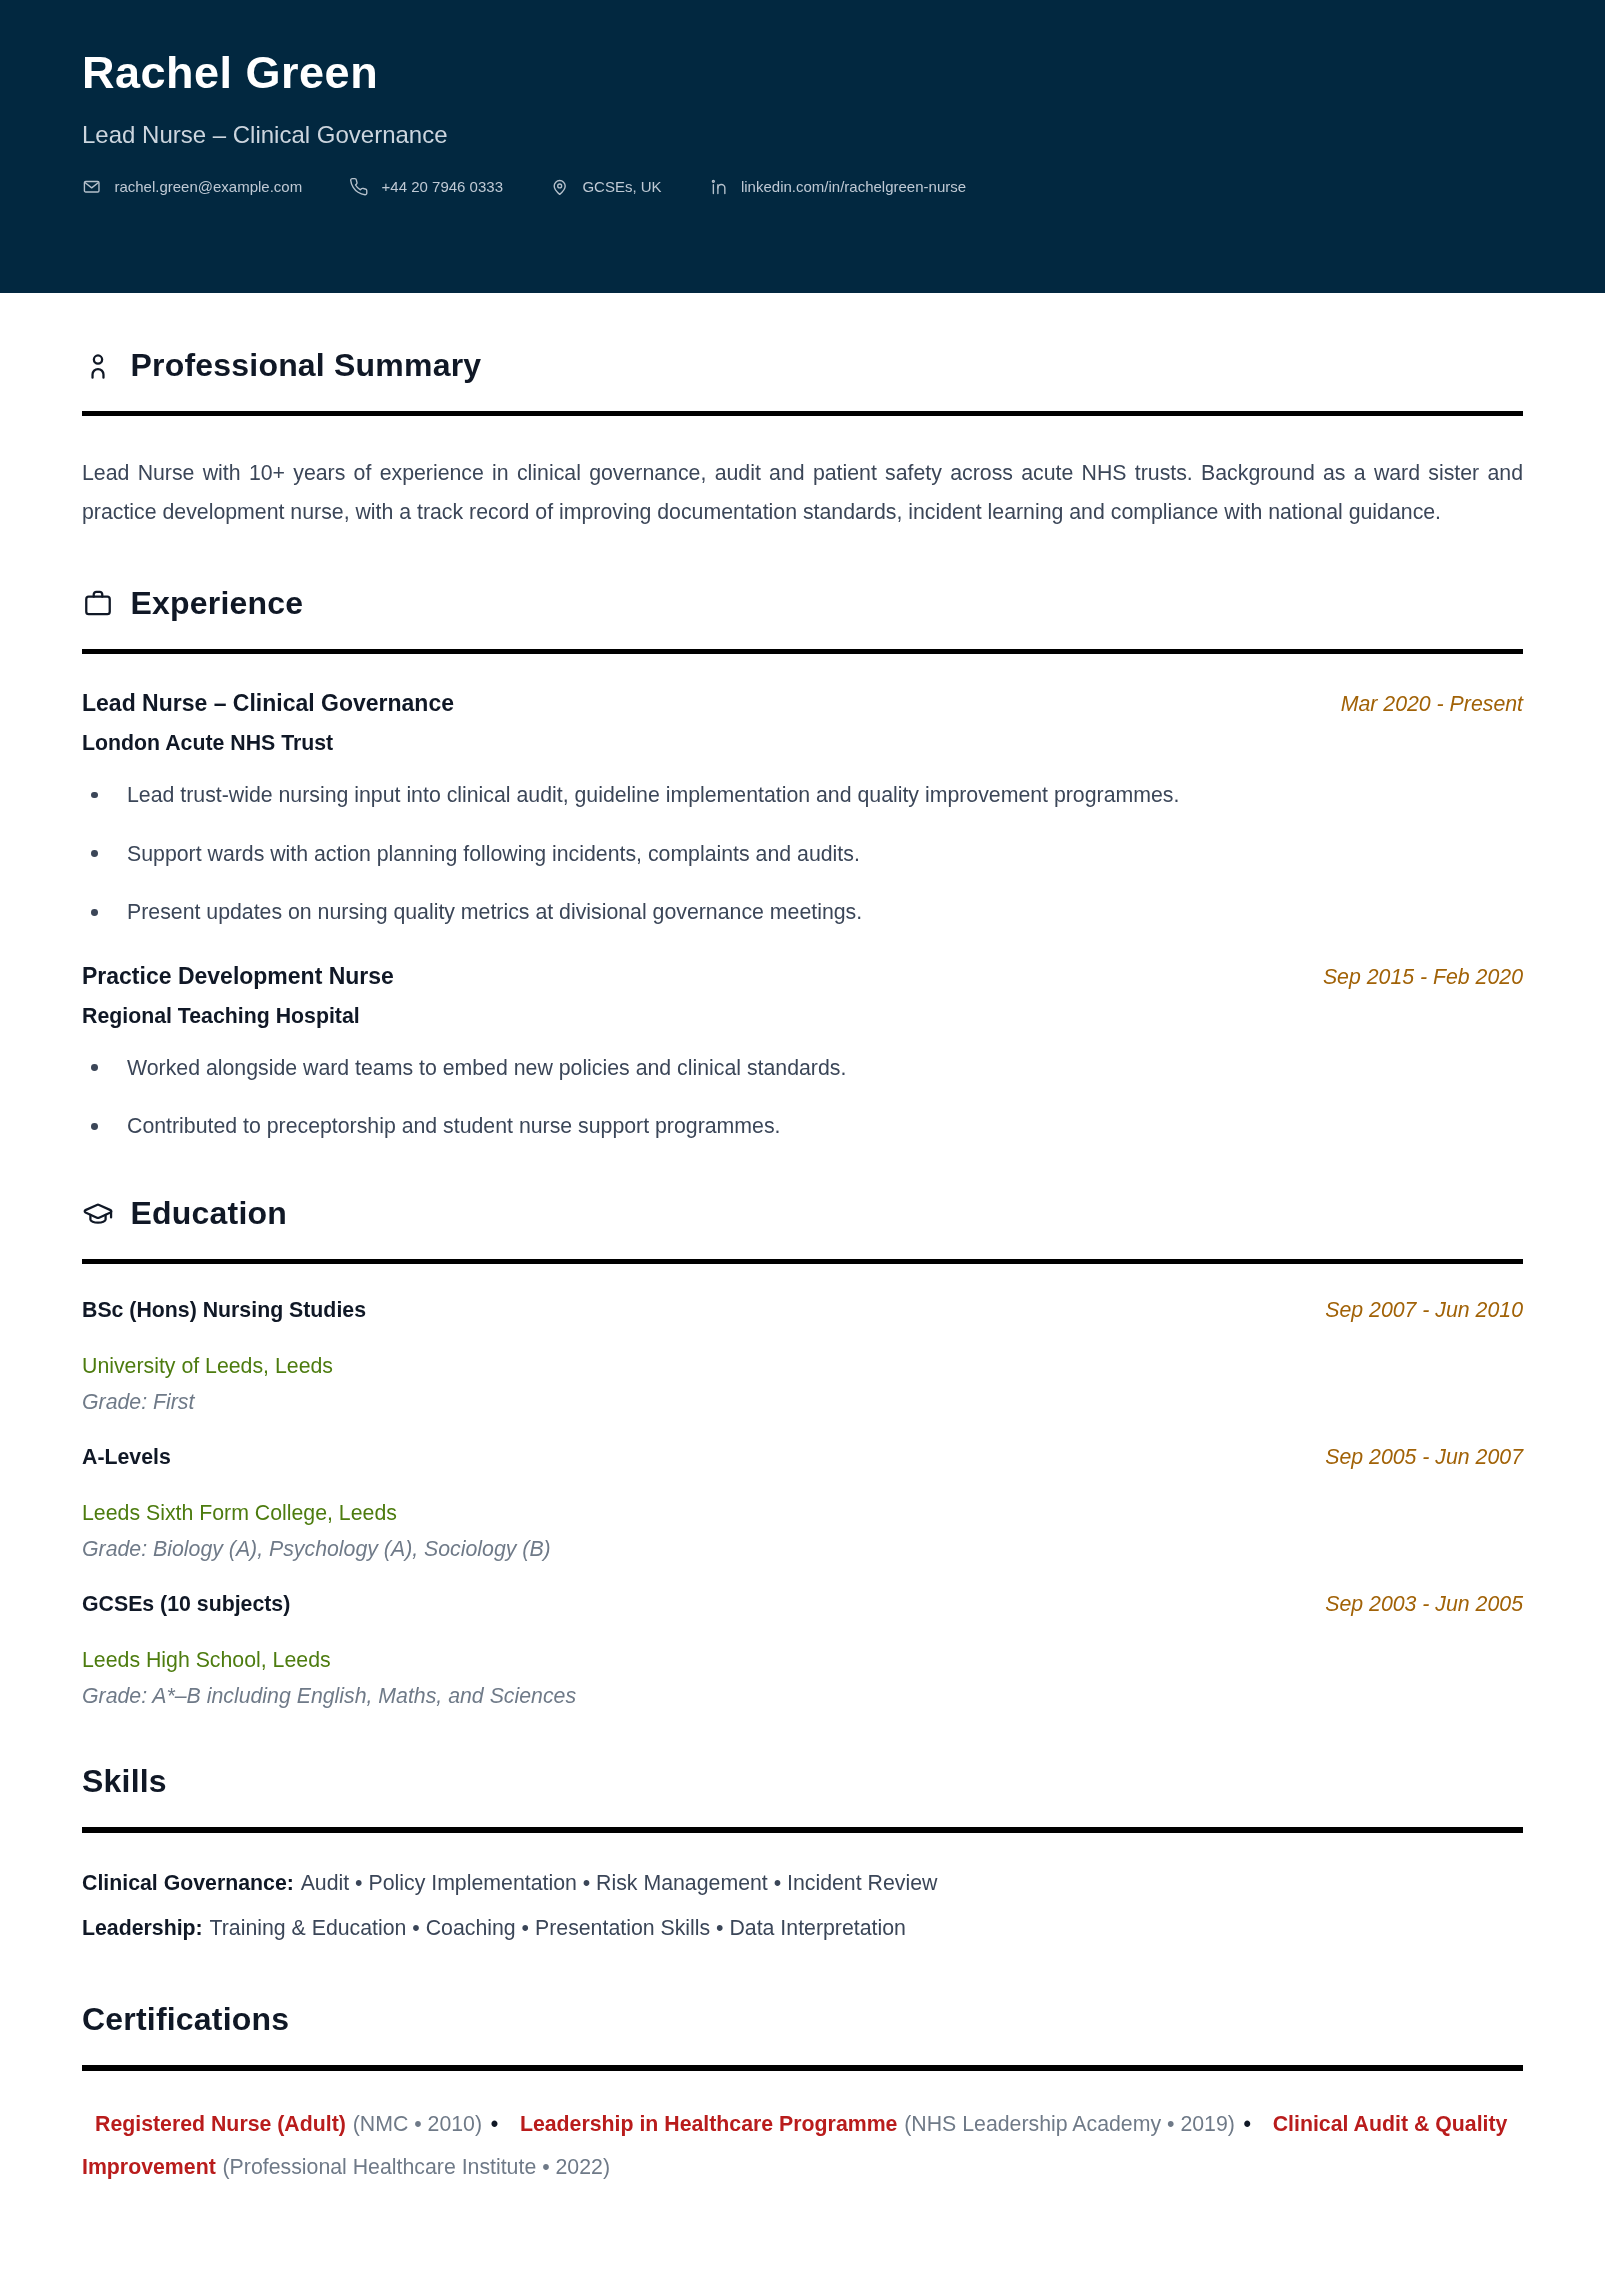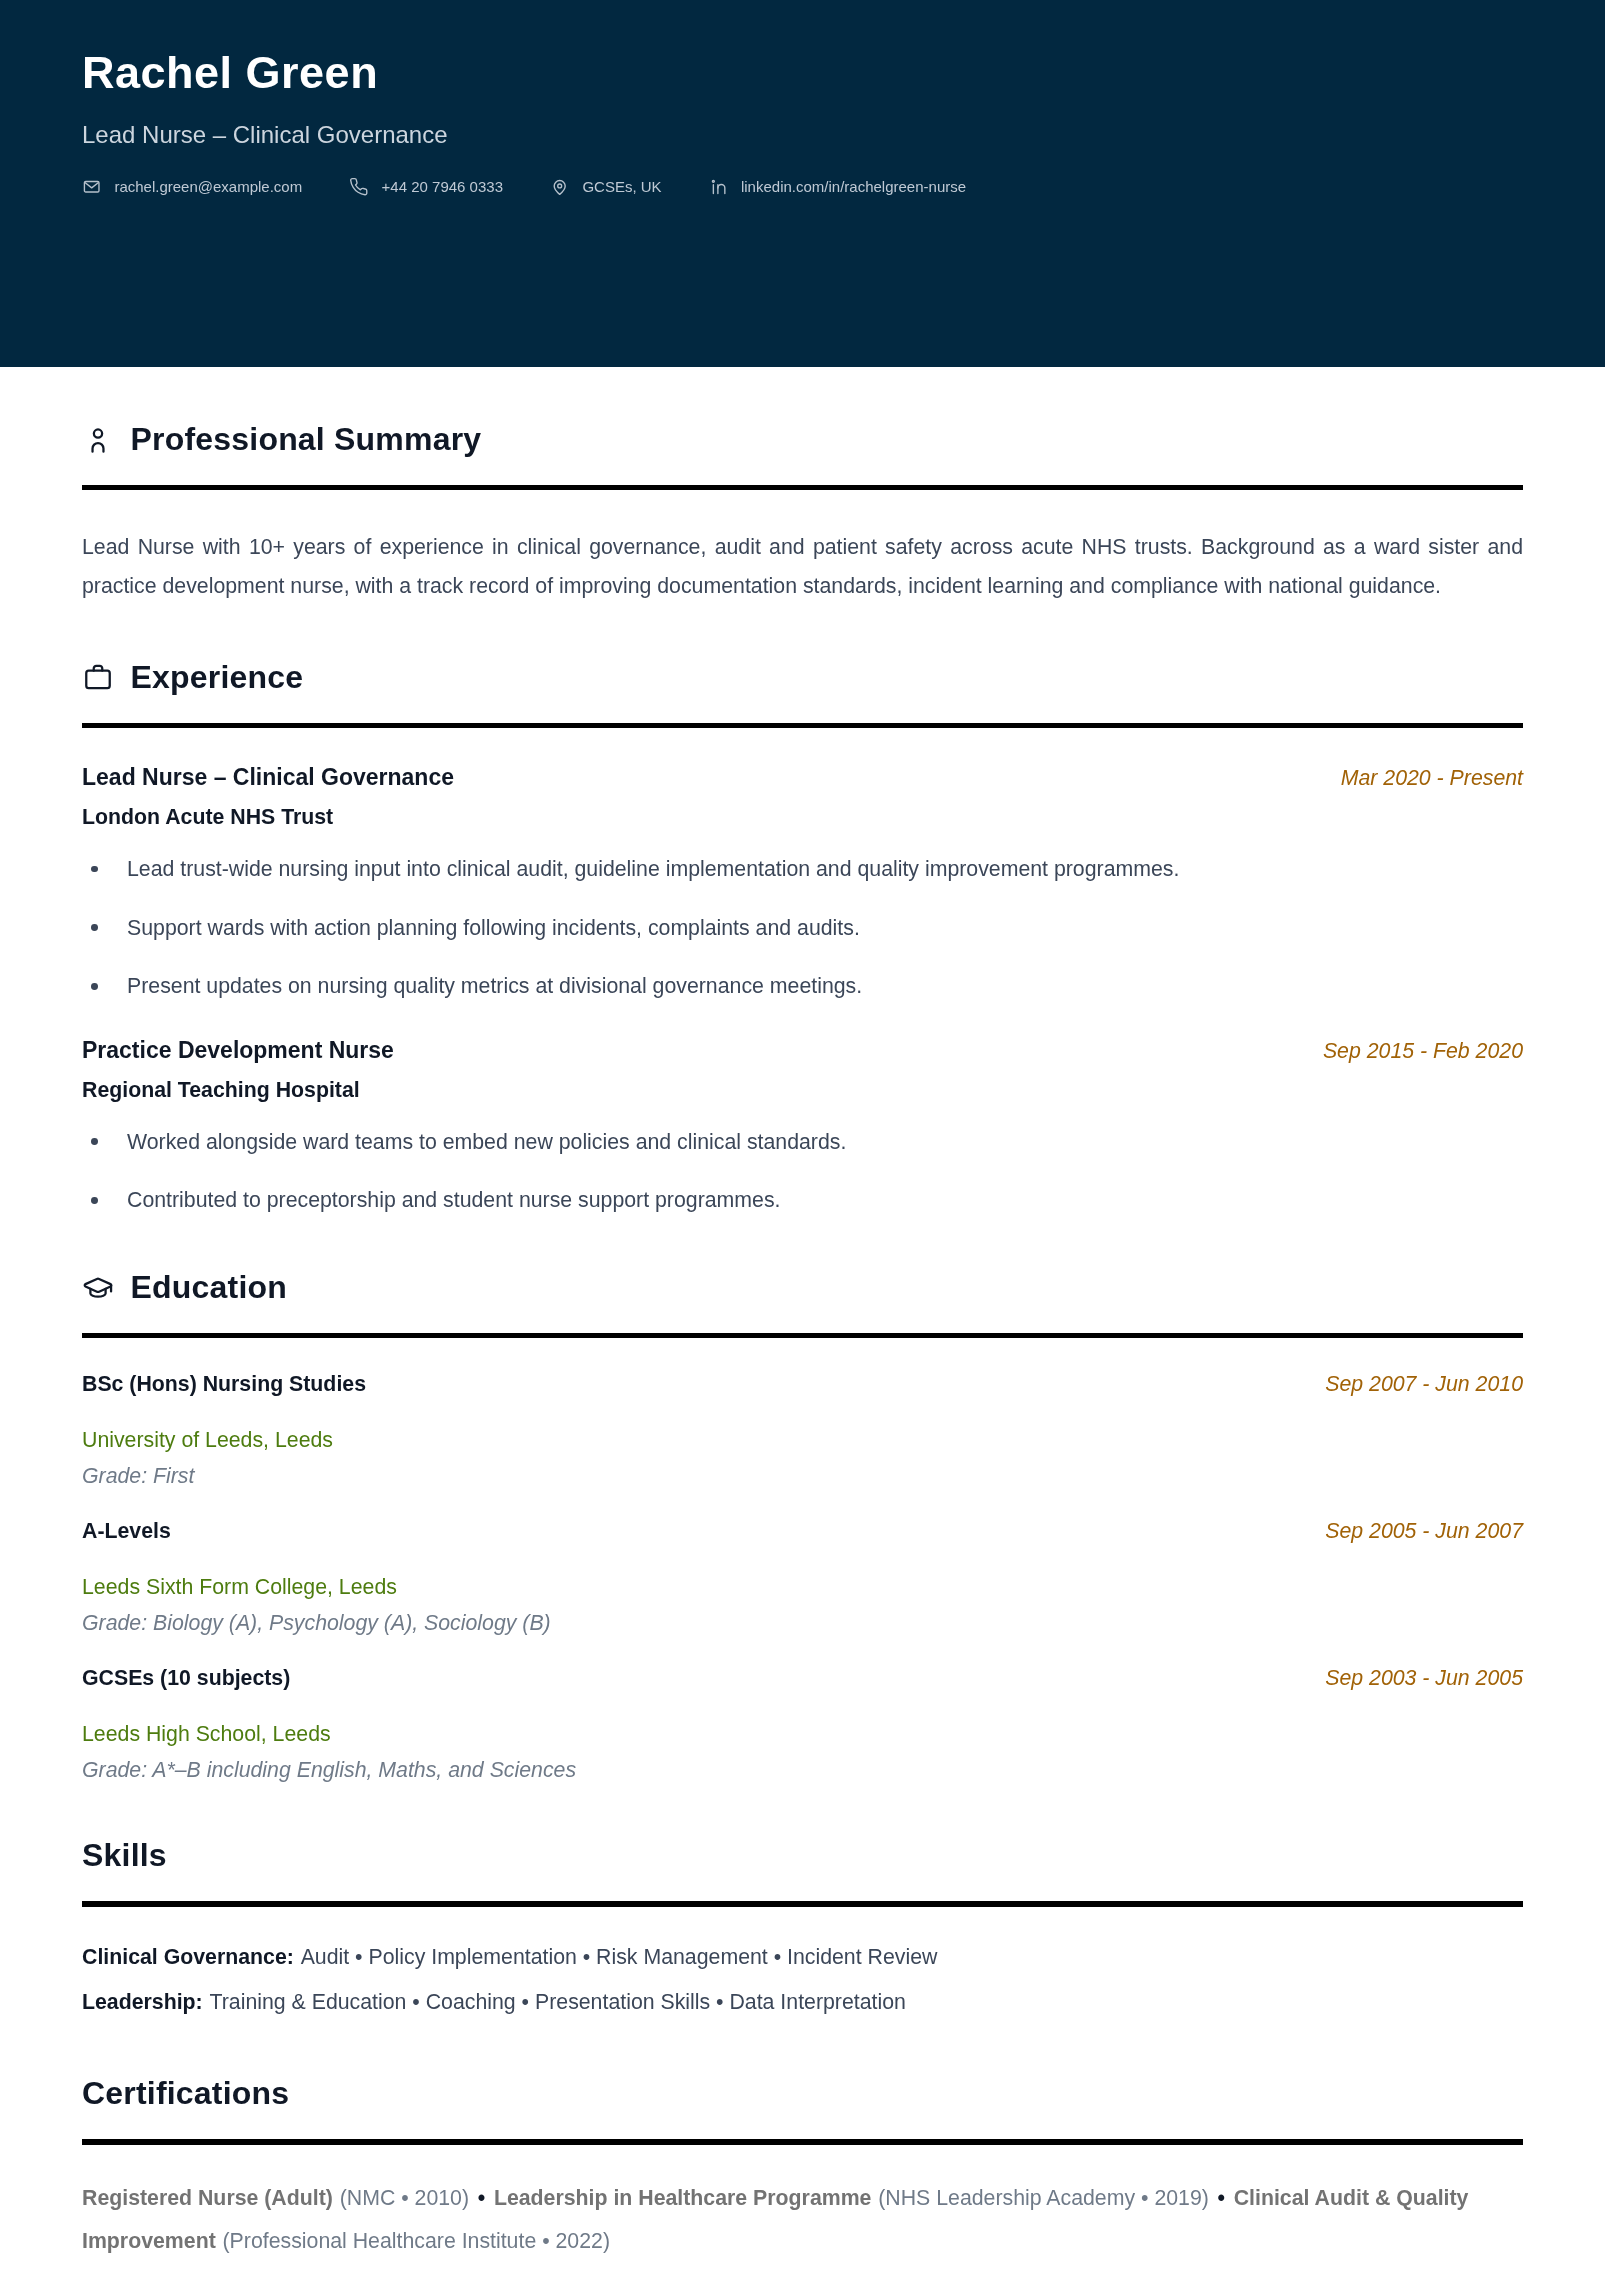--- a/index.html
+++ b/index.html
@@ -1,20 +1,20 @@
 <!DOCTYPE html>
 <html style="font-size:7.8px"><head>
 <meta charset="utf-8">
 <style>
   html, body { margin: 0; padding: 0; background: #ffffff; }
   body { font-family: "Liberation Sans", "DejaVu Sans", sans-serif; }
   .page { width: 1605px; height: 2295px; background: #ffffff; overflow: hidden; box-sizing: border-box; }
 
   
-  .hero { background: #022840; height: 367px; padding: 0 82px; box-sizing: border-box; overflow: hidden; }
+  .hero { background: #022840; height: 293px; padding: 0 82px; box-sizing: border-box; overflow: hidden; }
   .hero-name { margin: 0; padding-top: 48px; font-size: 45px; line-height: 1.1; font-weight: 700; color: #ffffff; letter-spacing: 0.5px; }
   .hero-title { margin-top: 23px; font-size: 24px; font-weight: 400; color: #ccd5de; }
   .contacts { margin-top: 28px; display: flex; align-items: center; gap: 47px; font-size: 15px; color: #bfc9d4; }
   .contact { display: flex; align-items: center; gap: 13px; white-space: nowrap; }
   .cicon svg { width: 19.4px; height: 19.4px; display: block; stroke: #b6c1cc; }
 
   
   main { padding: 0 82px; }
   .section { margin-top: 54px; }
   .section-head { display: flex; align-items: center; gap: 16.5px; color: #101826; }
@@ -44,21 +44,21 @@
   .grade { margin-top: 11px; font-size: 21.3px; font-style: italic; color: #6f7a88; }
 
   
   .skills-body { margin-top: 31px; }
   .skill-line { margin: 0 0 6.8px; font-size: 21.3px; line-height: 1.8; color: #3b4658; }
   .skill-label { font-weight: 700; color: #101826; }
   .skill-value { margin-left: 6.8px; margin-top: 45px; }
 
   
   .certs { margin: 32px 0 0; font-size: 21.3px; line-height: 2.05; color: #3b4658; }
-  .cert-name { font-weight: 700; color: #737373; }
+  .cert-name { font-weight: 700; color: #b91c1c; margin-left: 13px; }
   .cert-detail { color: #6f7a88; margin-left: 6.8px; }
   .cert-sep { color: #101826; font-weight: 700; margin: 0 8.7px; }
 </style>
 </head>
 <body>
 
 <div class="page">
 
   <header class="hero">
     <h1 class="hero-name">Rachel Green</h1>

